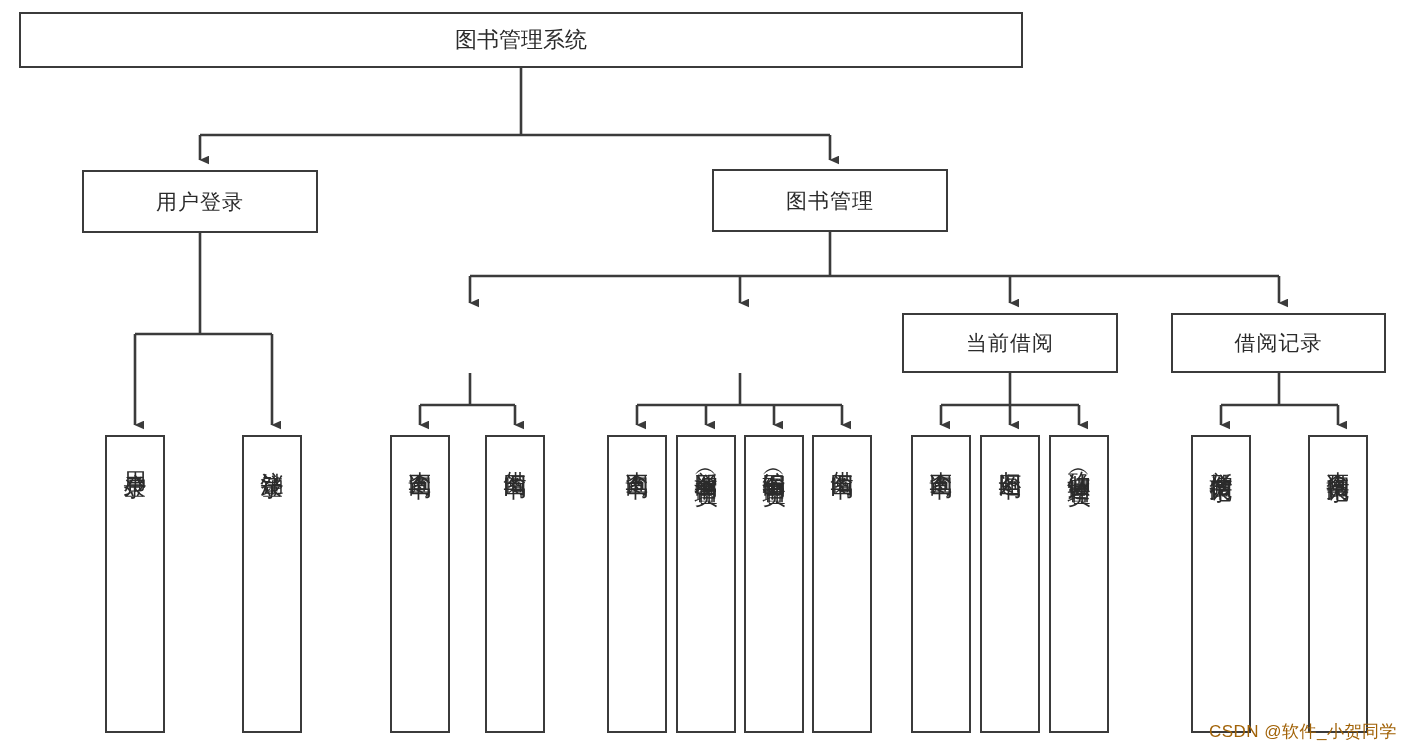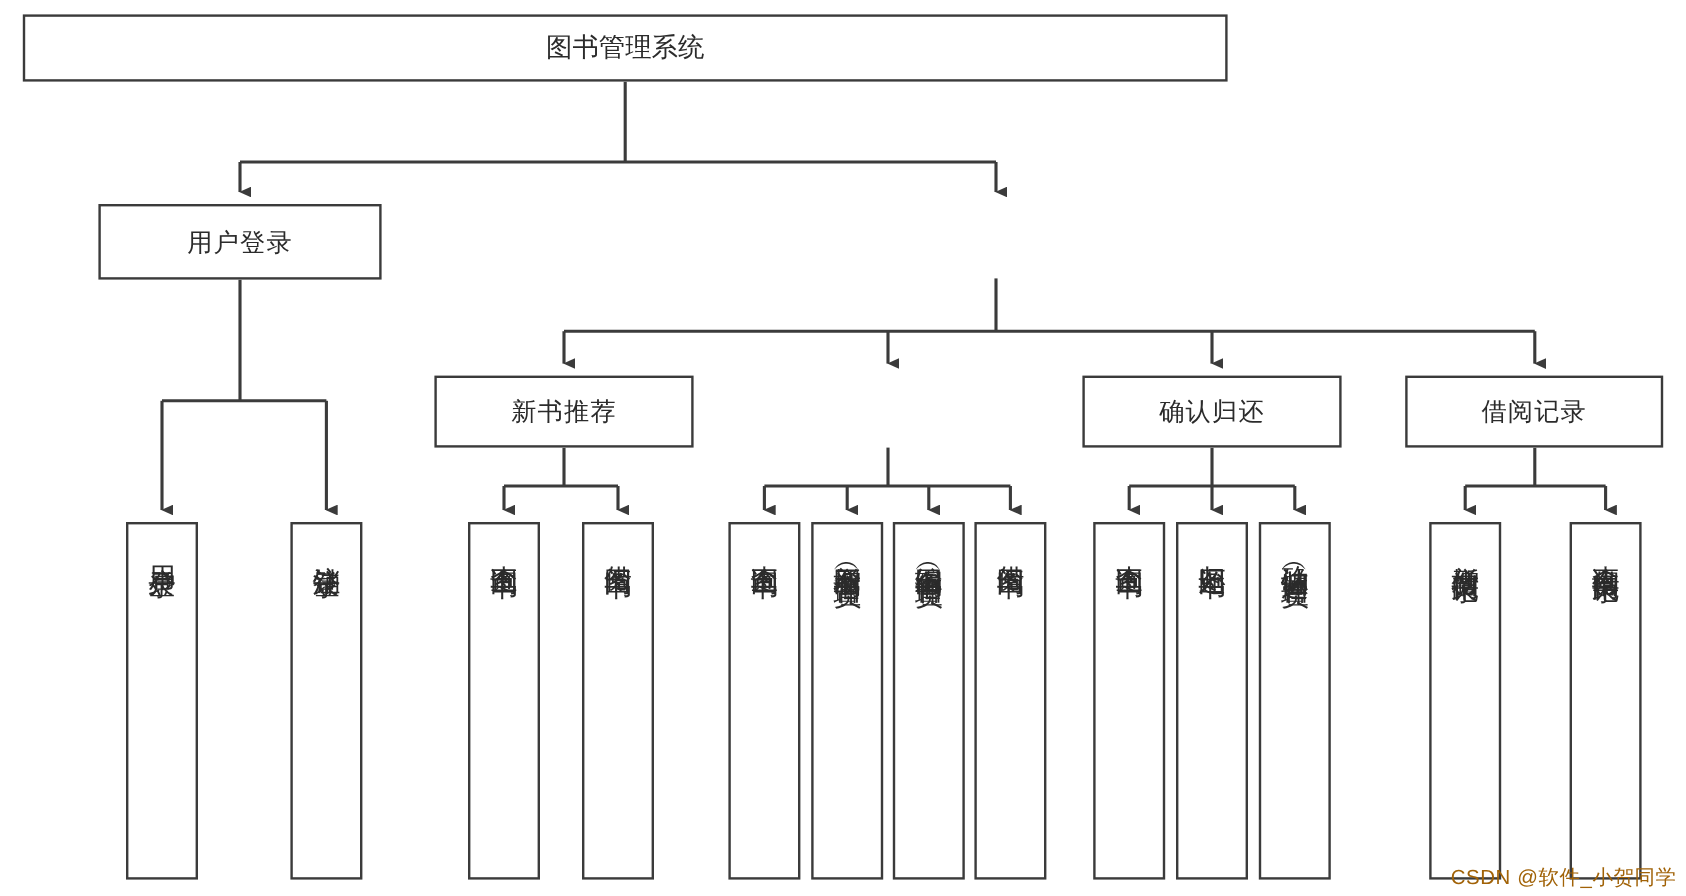--- a/index.html
+++ b/index.html
@@ -72,23 +72,23 @@
       <path d="M1279,373 L1279,405"></path>
       <path d="M1221,405 L1338,405"></path>
       <path d="M1221,405 L1221,425" marker-end="url(#ah)"></path>
       <path d="M1338,405 L1338,425" marker-end="url(#ah)"></path>
     </g>
   </svg>
 
   <div class="node root" style="left:19px;top:12px;width:1004px;height:56px;">图书管理系统</div>
 
   <div class="node h" style="left:82px;top:170px;width:236px;height:63px;">用户登录</div>
+  <div class="node h" style="left:712px;top:169px;width:236px;height:63px;">图书管理</div>
 
-  <div class="node h" style="left:362px;top:313px;width:216px;height:60px;">新书推荐</div>
-  <div class="node h" style="left:902px;top:313px;width:216px;height:60px;">确认归还</div>
+  <div class="node h" style="left:902px;top:313px;width:216px;height:60px;">当前借阅</div>
   <div class="node h" style="left:1171px;top:313px;width:215px;height:60px;">借阅记录</div>
 
   <div class="leaf" style="left:105px;top:435px;width:60px;height:298px;">
     <span>用户登录</span>
   </div>
   <div class="leaf" style="left:242px;top:435px;width:60px;height:298px;">
     <span>注销登录</span>
   </div>
 
   <div class="leaf" style="left:390px;top:435px;width:60px;height:298px;">

